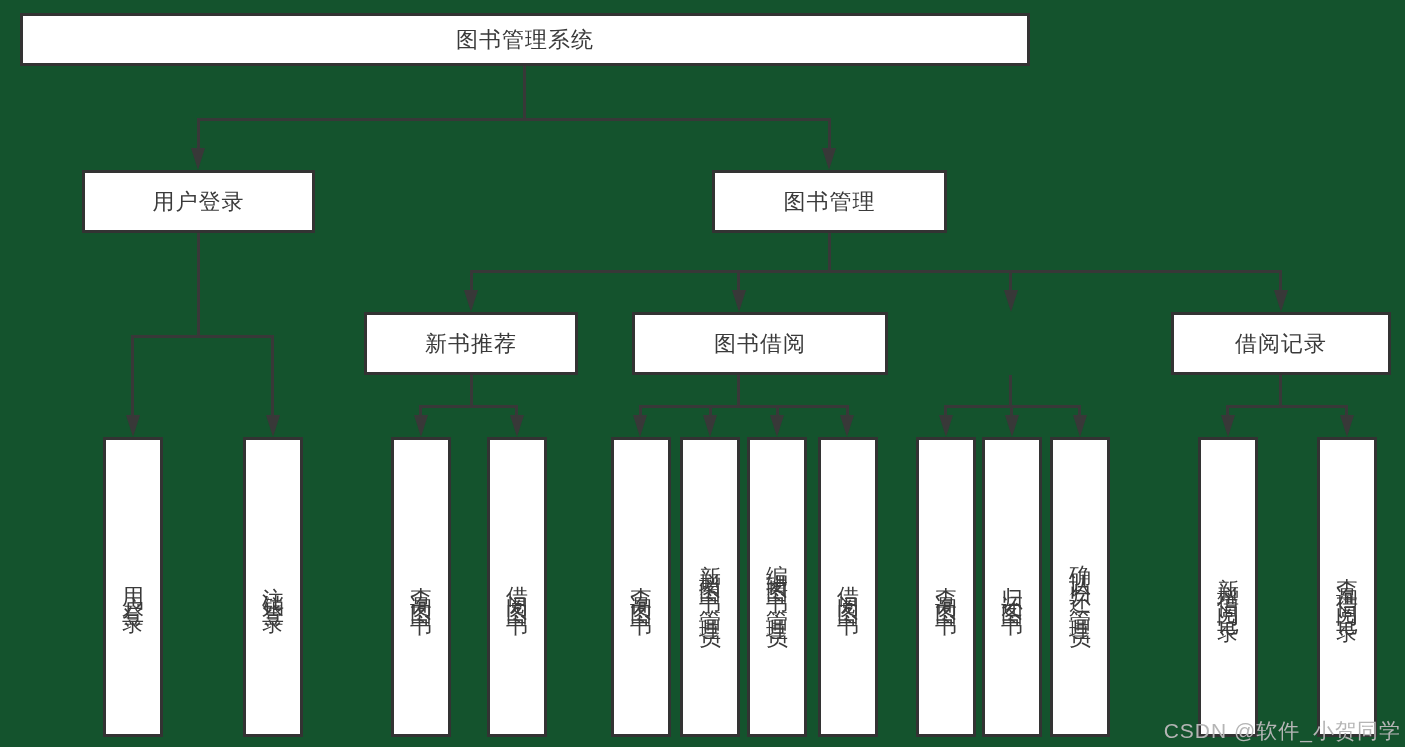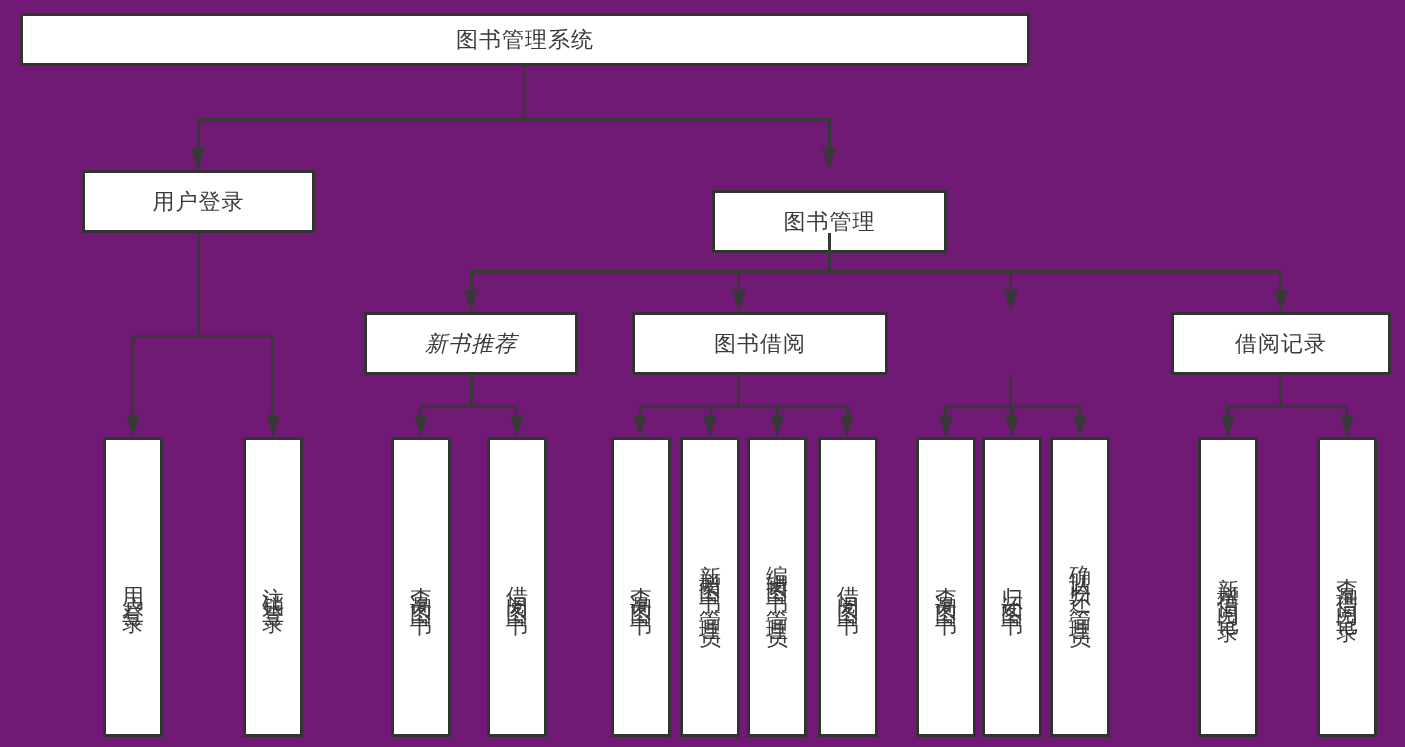--- a/index.html
+++ b/index.html
@@ -1,17 +1,17 @@
 <!DOCTYPE html>
 <html><head>
 <meta charset="utf-8">
 <style>
   html,body { margin:0; padding:0; background:#ffffff; }
   #canvas {
-    position:relative; width:1405px; height:747px; background:#701a75;
+    position:relative; width:1405px; height:747px; background:#14532d;
     font-family:"Liberation Sans","DejaVu Sans",sans-serif; overflow:hidden;
   }
   .box {
     position:absolute; background:#ffffff; border:3px solid #333333;
     box-sizing:border-box; display:flex; align-items:center; justify-content:center;
     font-size:22px; color:#3a3a3a; letter-spacing:1px; text-align:center;
   }
   .vbox {
     writing-mode:vertical-rl; text-orientation:mixed;
     letter-spacing:9px; font-size:22px;
@@ -37,41 +37,41 @@
   <div class="box" style="left:20px; top:13px; width:1010px; height:53px;">图书管理系统</div>
 
   <div class="vline" style="left:523px; top:66px; height:55px;"></div>
   <div class="hline" style="left:197px; top:118px; width:634px;"></div>
   <div class="vline" style="left:197px; top:118px; height:32px;"></div>
   <div class="arrow" style="left:191px; top:148px;"></div>
   <div class="vline" style="left:828px; top:118px; height:32px;"></div>
   <div class="arrow" style="left:822px; top:148px;"></div>
 
   <div class="box" style="left:82px; top:170px; width:233px; height:63px;">用户登录</div>
-  <div class="box" style="left:712px; top:170px; width:235px; height:63px;margin-top:20px;">图书管理</div>
+  <div class="box" style="left:712px; top:170px; width:235px; height:63px;">图书管理</div>
 
   <div class="vline" style="left:197px; top:233px; height:105px;"></div>
   <div class="hline" style="left:131px; top:335px; width:143px;"></div>
   <div class="vline" style="left:131px; top:335px; height:82px;"></div>
   <div class="arrow" style="left:126px; top:415px;"></div>
   <div class="vline" style="left:271px; top:335px; height:82px;"></div>
   <div class="arrow" style="left:266px; top:415px;"></div>
 
   <div class="vline" style="left:828px; top:233px; height:40px;"></div>
   <div class="hline" style="left:470px; top:270px; width:812px;"></div>
   <div class="vline" style="left:470px; top:270px; height:22px;"></div>
   <div class="arrow" style="left:464px; top:290px;"></div>
   <div class="vline" style="left:737px; top:270px; height:22px;"></div>
   <div class="arrow" style="left:732px; top:290px;"></div>
   <div class="vline" style="left:1009px; top:270px; height:22px;"></div>
   <div class="arrow" style="left:1004px; top:290px;"></div>
   <div class="vline" style="left:1279px; top:270px; height:22px;"></div>
   <div class="arrow" style="left:1274px; top:290px;"></div>
 
-  <div class="box" style="left:364px; top:312px; width:214px; height:63px;font-style:italic;">新书推荐</div>
+  <div class="box" style="left:364px; top:312px; width:214px; height:63px;">新书推荐</div>
   <div class="box" style="left:632px; top:312px; width:256px; height:63px;">图书借阅</div>
   <div class="box" style="left:1171px; top:312px; width:220px; height:63px;">借阅记录</div>
 
   <div class="vline" style="left:470px; top:375px; height:33px;"></div>
   <div class="hline" style="left:419px; top:405px; width:99px;"></div>
   <div class="vline" style="left:419px; top:405px; height:12px;"></div>
   <div class="arrow" style="left:414px; top:415px;"></div>
   <div class="vline" style="left:515px; top:405px; height:12px;"></div>
   <div class="arrow" style="left:510px; top:415px;"></div>
 
@@ -113,14 +113,15 @@
   <div class="box vbox" style="left:747px; top:437px; width:60px; height:300px;">编辑图书（管理员）</div>
   <div class="box vbox" style="left:818px; top:437px; width:60px; height:300px;">借阅图书</div>
 
   <div class="box vbox" style="left:916px; top:437px; width:60px; height:300px;">查询图书</div>
   <div class="box vbox" style="left:982px; top:437px; width:60px; height:300px;">归还图书</div>
   <div class="box vbox" style="left:1050px; top:437px; width:60px; height:300px;">确认归还（管理员）</div>
 
   <div class="box vbox" style="left:1198px; top:437px; width:60px; height:300px;">新增借阅记录</div>
   <div class="box vbox" style="left:1317px; top:437px; width:60px; height:300px;">查询借阅记录</div>
 
+  <div class="watermark">CSDN @软件_小贺同学</div>
 
 </div>
 
 </body></html>

